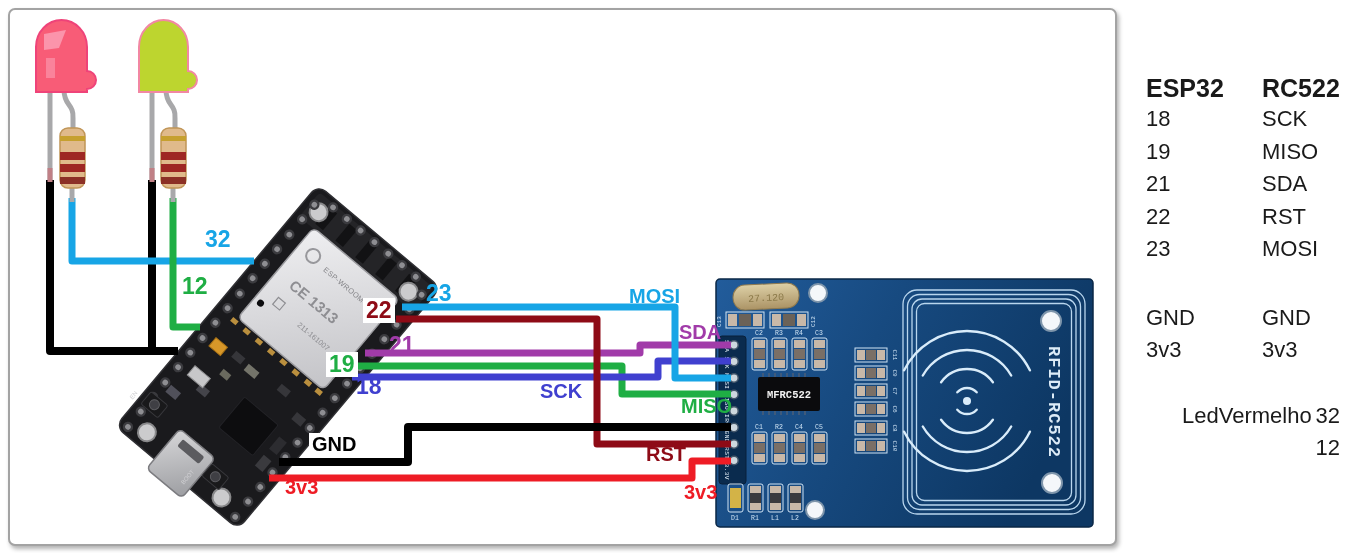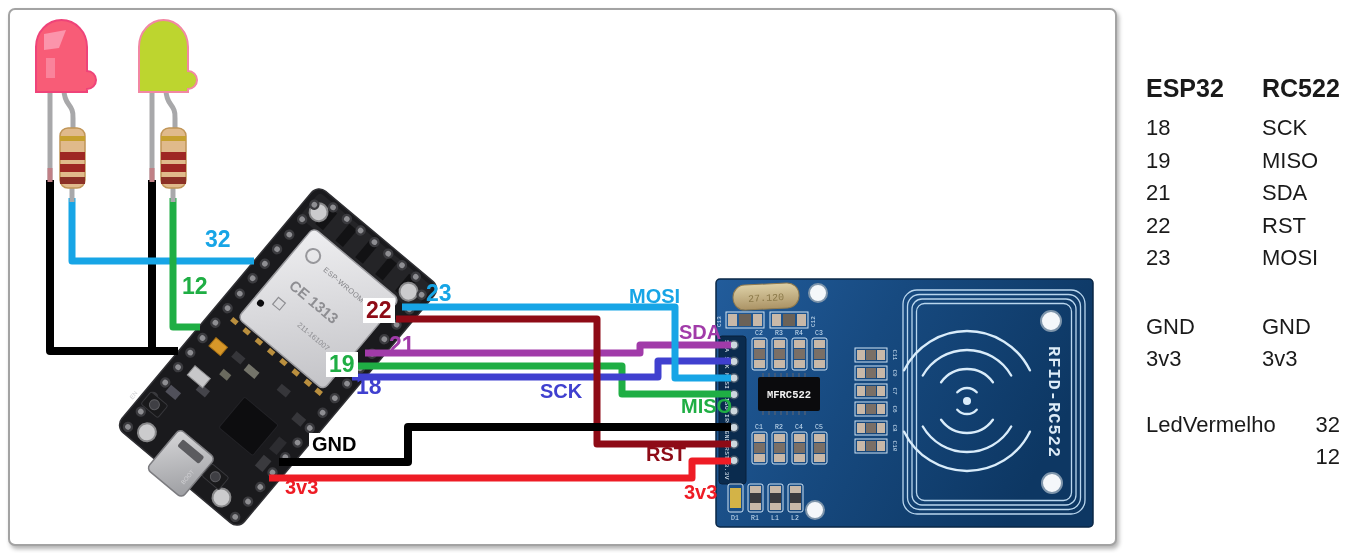--- a/index.html
+++ b/index.html
@@ -11,27 +11,27 @@
   svg.draw{position:absolute;left:0;top:0;}
   
   .wl{position:absolute;font-weight:bold;white-space:nowrap;line-height:1;}
   .wl.sz-num{font-size:23px;}
   .wl.sz-name{font-size:20px;}
   .chip-bg{background:#ffffff;padding:1px 3px;}
   .c-cyan{color:#17a5e6}.c-green{color:#1fae44}.c-purple{color:#a13ba9}
   .c-indigo{color:#4040cf}.c-dred{color:#8e0b16}.c-red{color:#ee1c25}.c-black{color:#000000}
   
   .pin-table{position:absolute;left:1146px;top:74px;width:196px;color:#1a1a1a;}
-  .pt-head{display:flex;font-weight:bold;font-size:25px;margin-bottom:9px;}
+  .pt-head{display:flex;font-weight:bold;font-size:25px;}
   .pt-head .c1{width:116px;}
   .pt-row{display:flex;font-size:22px;line-height:32.5px;}
   .pt-row .c1{width:116px;}
   .gap1{margin-top:36px;}
   .gap2{margin-top:33px;}
-  .led-row .c1{width:auto;}
+  .led-row .c1{width:auto;margin-left:36px;}
   .led-row .c2{flex:1;text-align:right;padding-right:2px;}
 </style>
 </head>
 <body>
 
 <div class="stage">
 
   <div class="canvas-frame"></div>
 
   <svg class="draw" width="1360" height="553" viewBox="0 0 1360 553">

